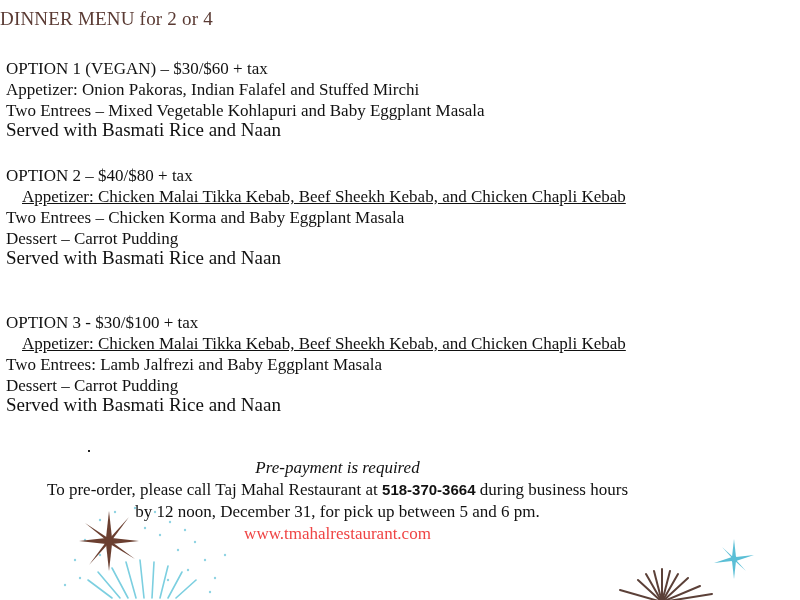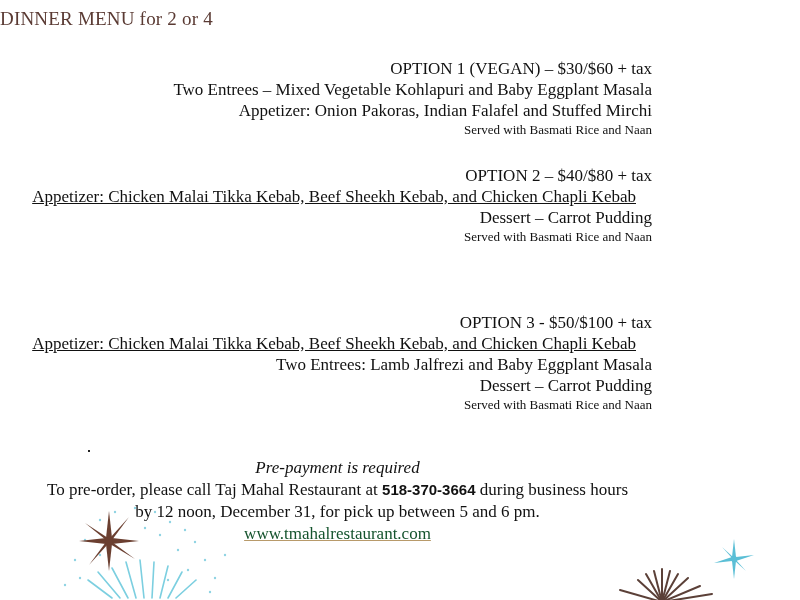--- a/index.html
+++ b/index.html
@@ -23,29 +23,29 @@
     .title {
       position: absolute;
       top: 8px;
       left: 0; width: 800px;
       font-size: 19px;
       color: #5a3a33;
       letter-spacing: 0.2px;
     }
     .option {
       position: absolute;
-      left: 0; width: 652px;
-      text-align: right;
+      left: 6px; width: 652px;
+      text-align: left;
     }
     .opt-heading, .opt-line {
       font-size: 17px;
       line-height: 21px;
     }
     .opt-served {
-      font-size: 13px;
+      font-size: 19px;
       line-height: 18px;
     }
     .opt1 { top: 58px; }
     .opt2 { top: 165px; }
     .opt3 { top: 312px; }
     .wrap-narrow {
       width: 620px;
       margin: 0 auto;
       text-decoration: underline;
     }
@@ -59,22 +59,21 @@
     }
     .prepay {
       font-style: italic;
     }
     .phone {
       font-weight: bold;
       font-family: Liberation Sans, sans-serif;
       font-size: 15px;
     }
     .website {
-      color: #14532d;
-      text-decoration: underline;
+      color: #ef4444;
       text-decoration-color: #b89a6a;
       cursor: pointer;
     }
     .dot {
       position: absolute;
       left: 88px; top: 450px;
       width: 2px; height: 2px;
       background: #222;
     }
     .deco {
@@ -84,34 +83,35 @@
   </style>
 </head>
 <body>
 
 <div class="page">
 
   <div class="title">DINNER MENU for 2 or 4</div>
 
   <div class="option opt1">
     <div class="opt-heading">OPTION 1 (VEGAN) – $30/$60 + tax</div>
+    <div class="opt-line">Appetizer:  Onion Pakoras, Indian Falafel and Stuffed Mirchi</div>
     <div class="opt-line">Two Entrees – Mixed Vegetable Kohlapuri and Baby Eggplant Masala</div>
-    <div class="opt-line">Appetizer:  Onion Pakoras, Indian Falafel and Stuffed Mirchi</div>
     <div class="opt-served">Served with Basmati Rice and Naan</div>
   </div>
 
   <div class="option opt2">
     <div class="opt-heading">OPTION 2 – $40/$80 + tax</div>
     <div class="opt-line wrap-narrow">Appetizer:  Chicken Malai Tikka Kebab, Beef Sheekh Kebab, and Chicken Chapli Kebab</div>
+    <div class="opt-line">Two Entrees – Chicken Korma and Baby Eggplant Masala</div>
     <div class="opt-line">Dessert – Carrot Pudding</div>
     <div class="opt-served">Served with Basmati Rice and Naan</div>
   </div>
 
   <div class="option opt3">
-    <div class="opt-heading">OPTION 3 - $50/$100 + tax</div>
+    <div class="opt-heading">OPTION 3 - $30/$100 + tax</div>
     <div class="opt-line wrap-narrow">Appetizer:  Chicken Malai Tikka Kebab, Beef Sheekh Kebab, and Chicken Chapli Kebab</div>
     <div class="opt-line">Two Entrees:  Lamb Jalfrezi and Baby Eggplant Masala</div>
     <div class="opt-line">Dessert – Carrot Pudding</div>
     <div class="opt-served">Served with Basmati Rice and Naan</div>
   </div>
 
   <div class="dot"></div>
 
   <div class="footer">
     <div class="prepay">Pre-payment is required</div>

